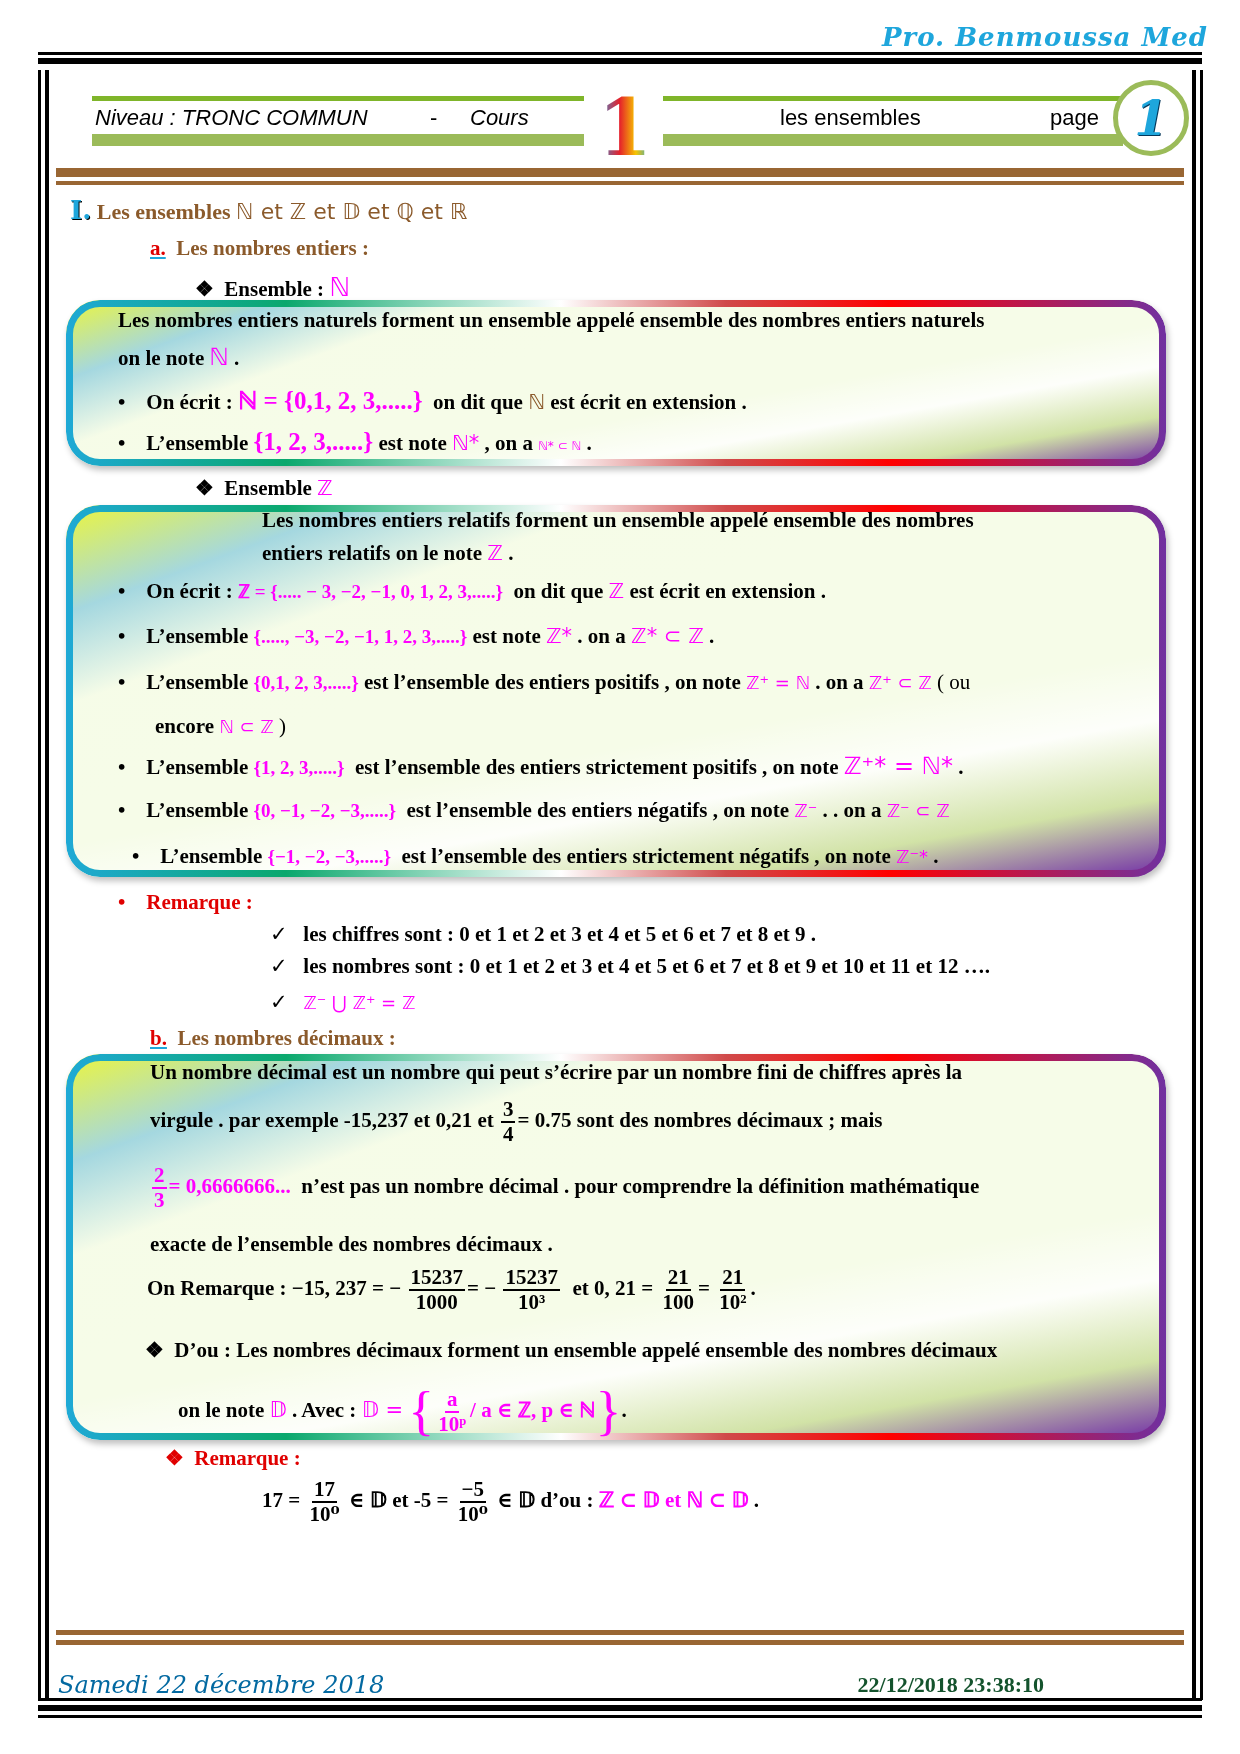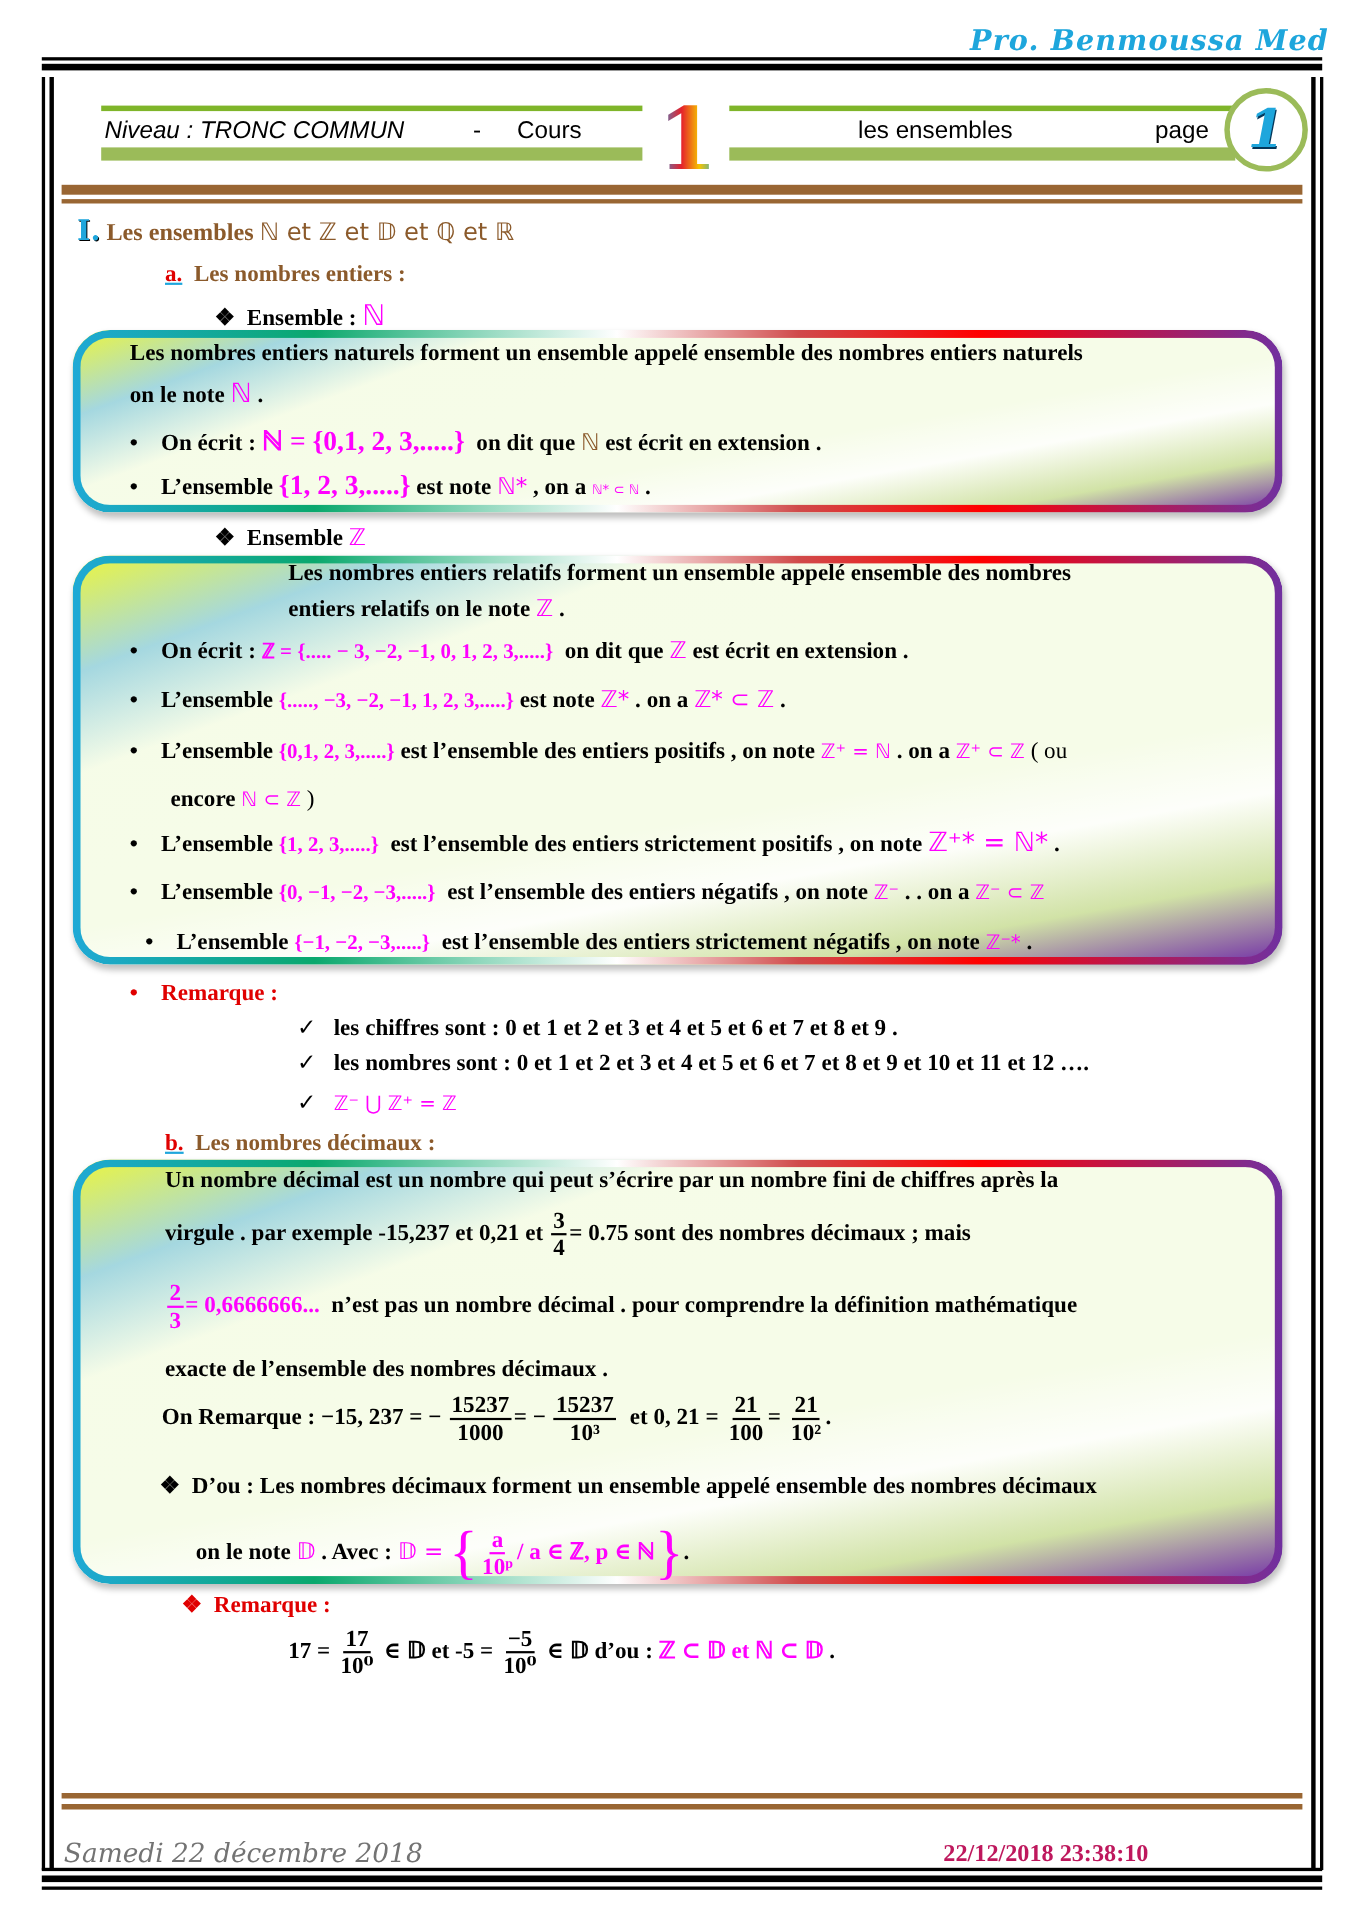--- a/index.html
+++ b/index.html
@@ -38,22 +38,22 @@
                  background:linear-gradient(90deg,#1fa9d6 0%,#0aa86d 20%,#ffffff 45%,#d04a4a 60%,#ff0000 75%,#7030a0 100%);
                  -webkit-mask:linear-gradient(#000 0 0) content-box, linear-gradient(#000 0 0);
                  -webkit-mask-composite:xor; mask-composite:exclude; }
   .box { box-shadow:2px 4px 6px rgba(0,0,0,0.25); }
   .frac { display:inline-flex; flex-direction:column; align-items:center; vertical-align:middle; line-height:1.1; margin:0 2px; }
   .frac .num { border-bottom:2px solid currentColor; padding:0 2px; }
   .frac .den { padding:0 2px; }
   .brace { font-size:34px; font-weight:normal; vertical-align:-4px; }
   .dz { font-family:"DejaVu Sans", sans-serif; font-weight:normal; }
   .footer-date { position:absolute; left:58px; top:1671px; font-family:"DejaVu Serif", serif; font-style:italic;
-                 font-size:24px; color:#737373; }
-  .footer-ts { position:absolute; right:196px; top:1672px; font-size:22px; font-weight:bold; color:#be185d; }
+                 font-size:24px; color:#0369a1; }
+  .footer-ts { position:absolute; right:196px; top:1672px; font-size:22px; font-weight:bold; color:#14532d; }
   .roman { font-family:"DejaVu Serif", serif; font-weight:bold; font-size:26px; color:#1ea6dc; text-shadow:1px 1px 0 #000; }
 </style>
 </head>
 <body>
 
 <div class="author">Pro. Benmoussa Med</div>
 
 <div class="hline" style="top:52px;height:3px;"></div>
 <div class="hline" style="top:58px;height:6px;"></div>
 <div class="hline" style="top:1688px;height:0;"></div>
@@ -66,21 +66,21 @@
 <div class="vline" style="left:1192px;width:4px;top:70px;height:1630px;"></div>
 <div class="vline" style="left:1200px;width:3px;top:70px;height:1630px;"></div>
 
 <div class="band-top" style="left:92px;width:492px;top:96px;"></div>
 <div class="band-top" style="left:663px;width:460px;top:96px;"></div>
 <div class="band-bot" style="left:92px;width:492px;top:134px;"></div>
 <div class="band-bot" style="left:663px;width:460px;top:134px;"></div>
 
 <div class="hdr-text" style="left:95px;font-style:italic;">Niveau : TRONC COMMUN</div>
 <div class="hdr-text" style="left:430px;">-</div>
-<div class="hdr-text" style="left:470px;">Cours</div>
+<div class="hdr-text" style="left:470px;font-style:italic;">Cours</div>
 <div class="course-num">
     <span>1</span>
   </div>
 <div class="hdr-text" style="left:780px;">les ensembles</div>
 <div class="hdr-text" style="left:1050px;">page</div>
 <div class="page-circle">
   <span class="page-num">1</span>
 </div>
 
 <div class="brown-bar" style="top:168px;height:9px;"></div>

